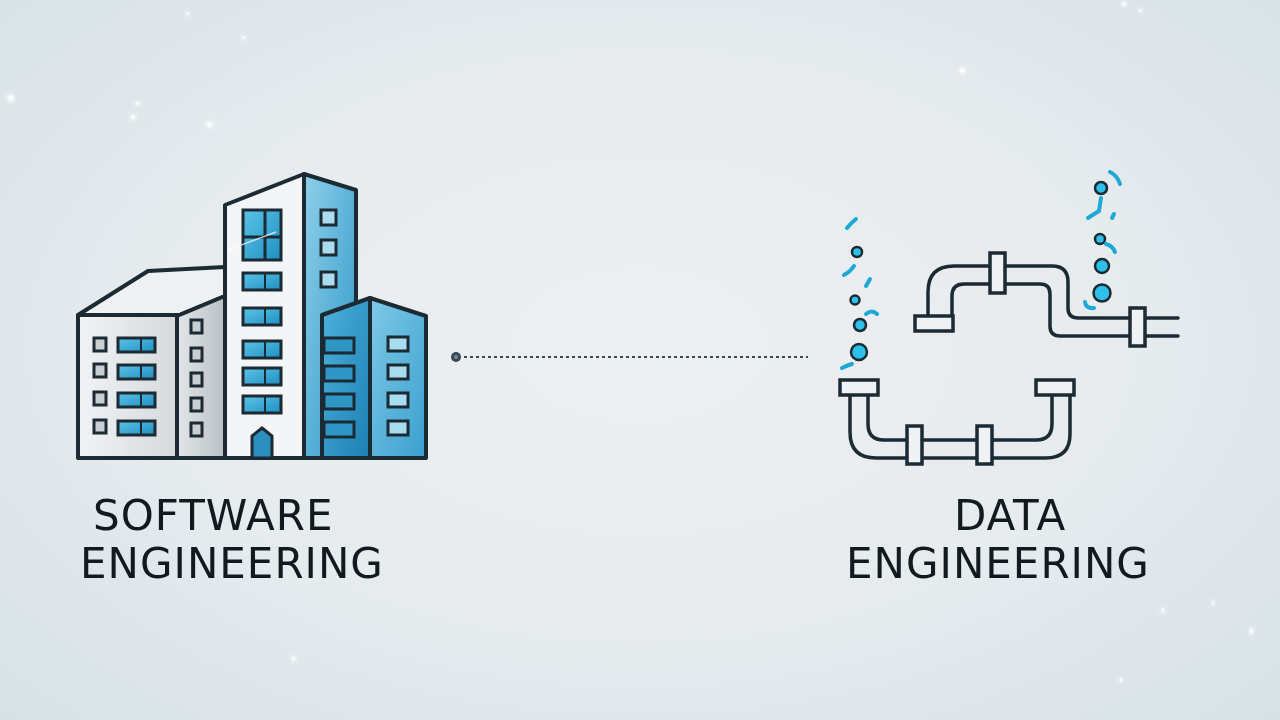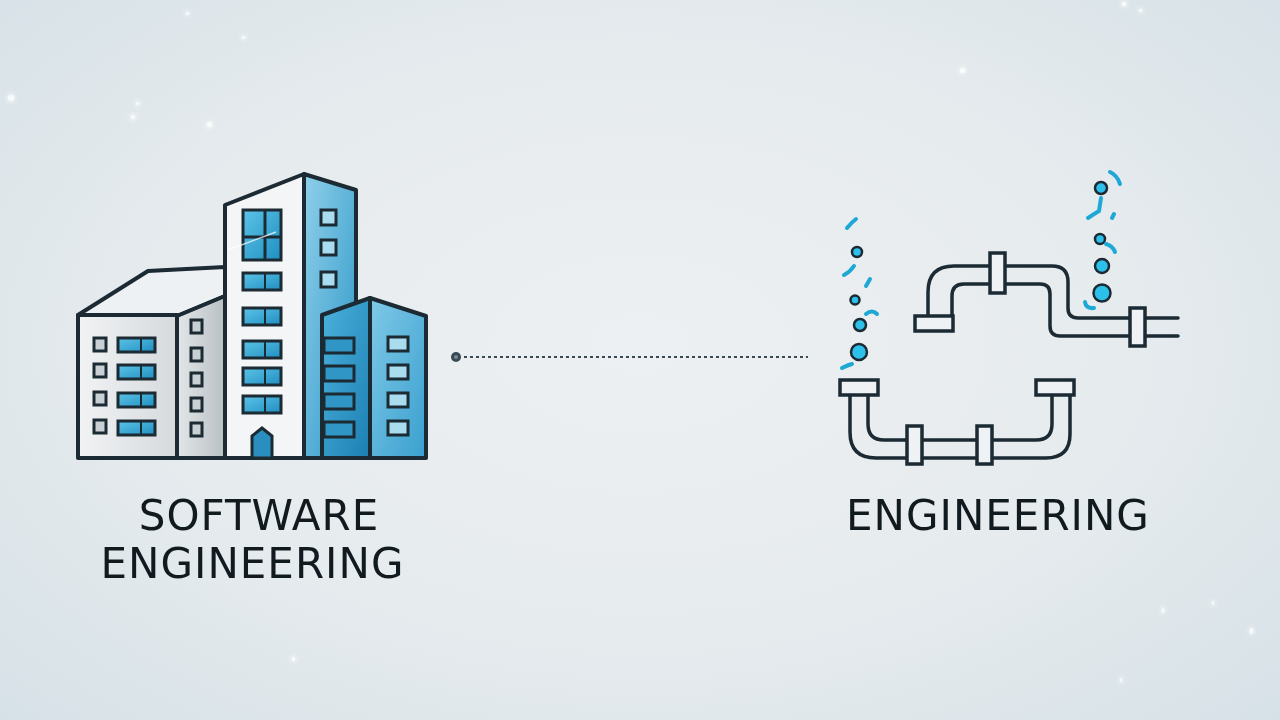--- a/index.html
+++ b/index.html
@@ -44,21 +44,20 @@
       letter-spacing: 1px;
       white-space: nowrap;
     }
     .label .line {
       display: block;
     }
     #software-label {
       left: 80px;
       top: 492px;
       width: 345px;
-      text-align: center;
     }
     #software-label .l1 { padding-left: 13px; }
     #data-label {
       left: 846px;
       top: 492px;
       width: 345px;
     }
     #data-label .l1 { padding-left: 108px; }
     .connector {
       position: absolute;
@@ -266,17 +265,18 @@
       <g fill="none" stroke="#1da8d6" stroke-width="4" stroke-linecap="round">
         <path d="M1110,172 Q1117,175 1120,184"></path>
         <path d="M1101,198 L1099,211 Q1094,214 1088,218"></path>
         <path d="M1112,218 L1114,214"></path>
         <path d="M1106,244 Q1113,246 1115,252"></path>
         <path d="M1085,302 Q1086,309 1094,308"></path>
       </g>
     </svg>
 
     <div class="label" id="data-label">
+      <span class="line l1">DATA</span>
       <span class="line l2">ENGINEERING</span>
     </div>
   </div>
 
 </div>
 
 </body></html>

